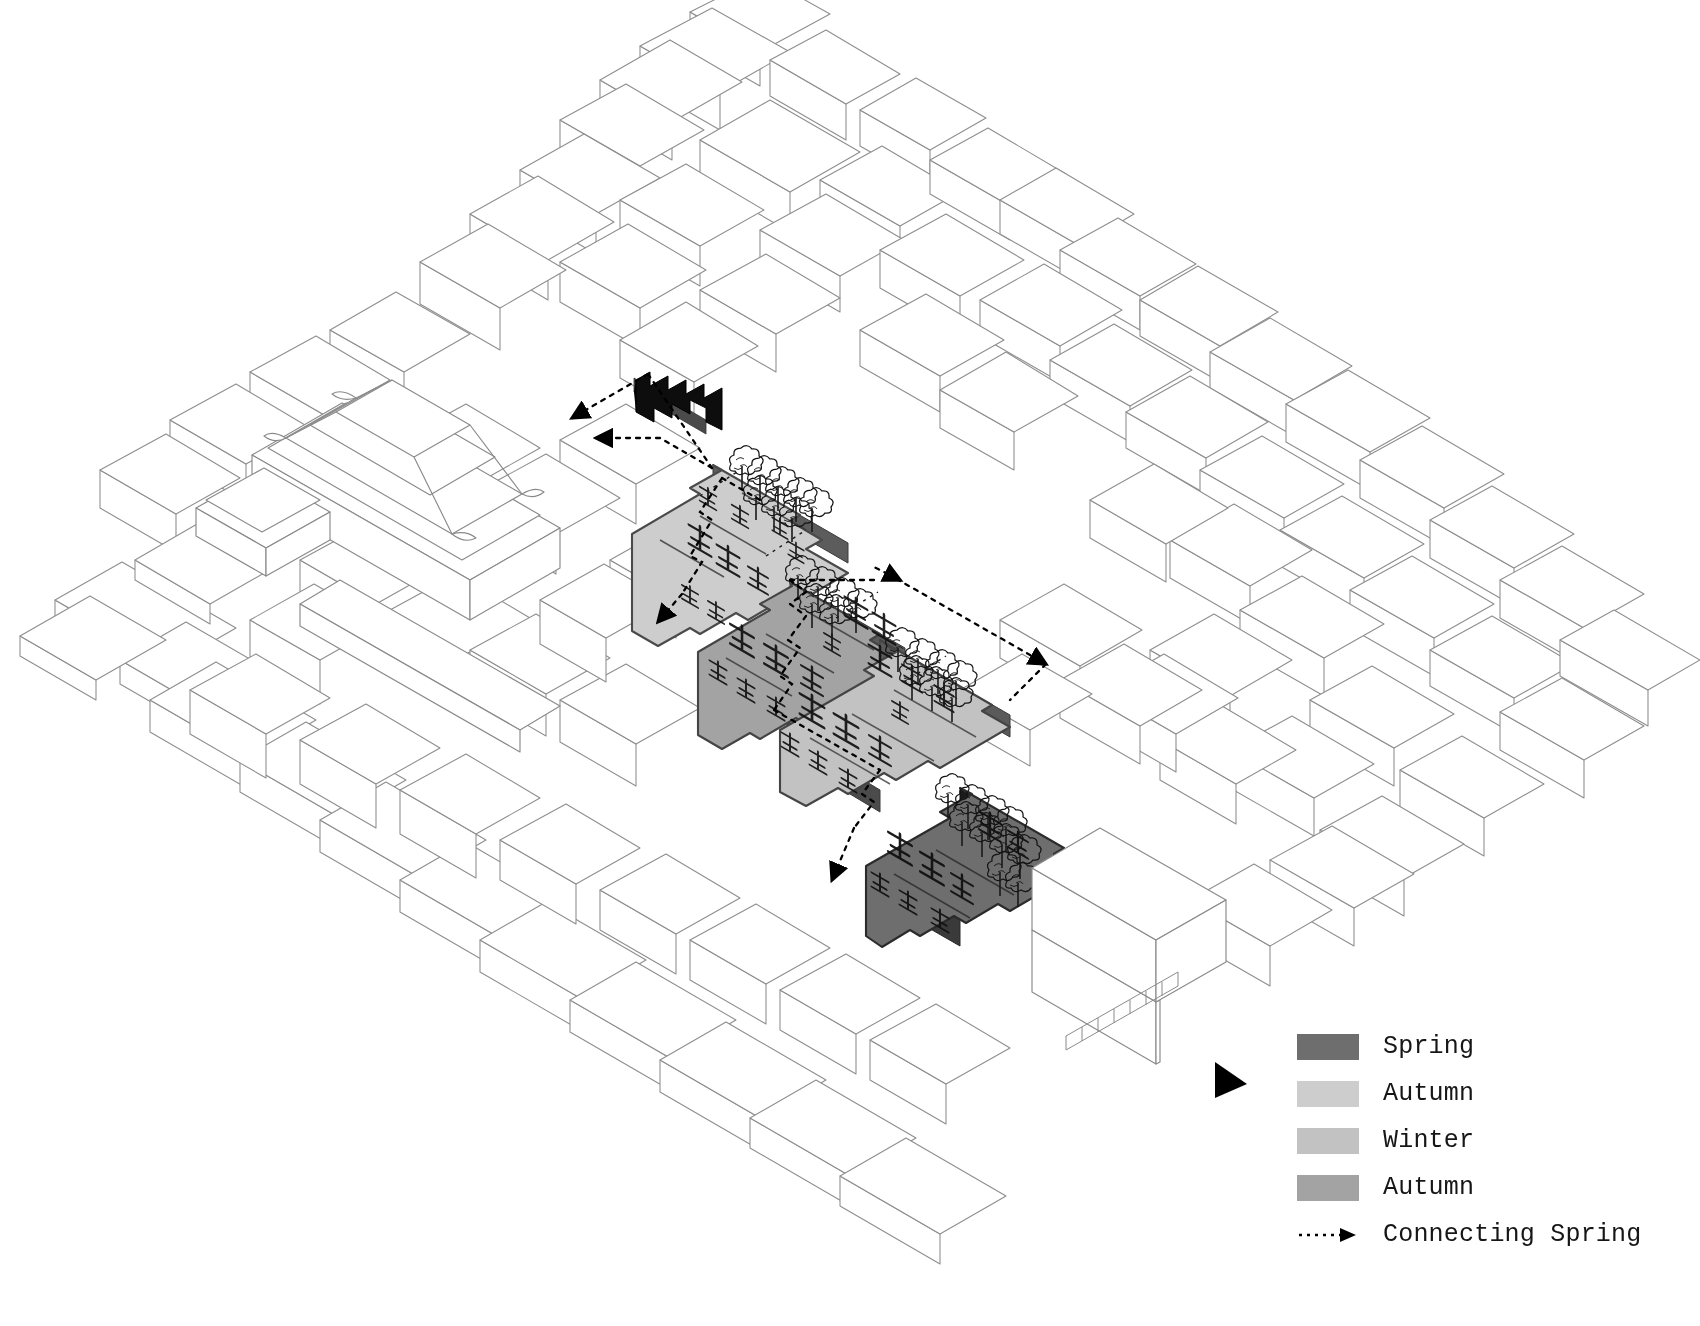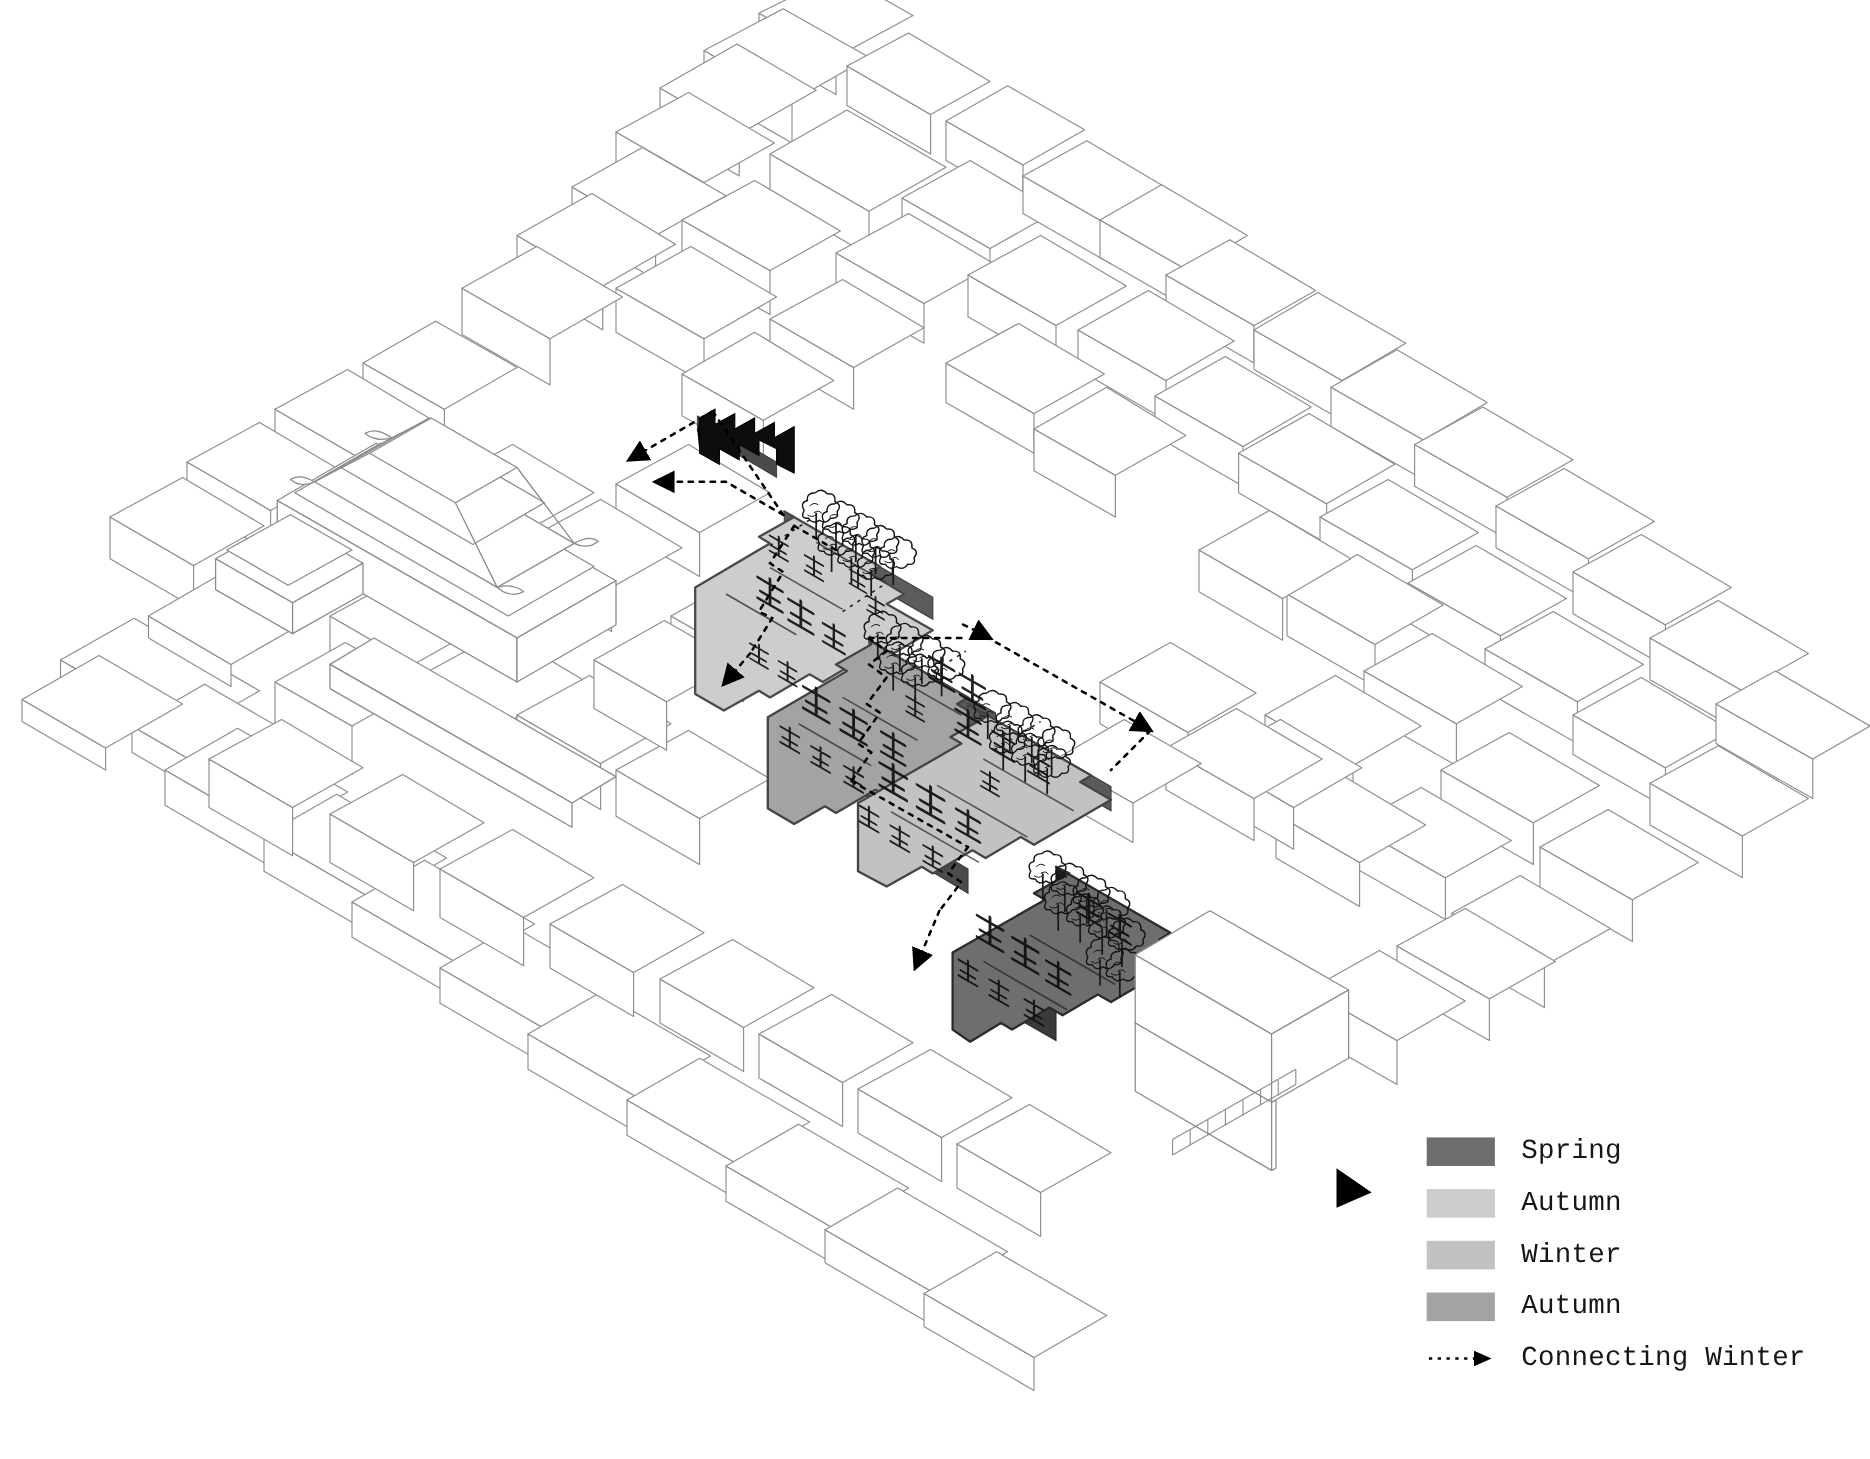--- a/index.html
+++ b/index.html
@@ -551,18 +551,18 @@
     <div class="legend-row">
       <span class="legend-swatch" style="background:#a3a3a3"></span>
       <span class="legend-label">Autumn</span>
     </div>
 
     <div class="legend-row">
       <svg class="legend-arrow" viewBox="0 0 62 26">
         <path d="M2,13 L44,13" stroke="#000" stroke-width="2.4" fill="none" stroke-dasharray="3 5"></path>
         <path d="M43,6 L59,13 L43,20 z" fill="#000"></path>
       </svg>
-      <span class="legend-label">Connecting Winter</span>
+      <span class="legend-label">Connecting Spring</span>
     </div>
 
   </div>
 
 </div>
 
 </body></html>

